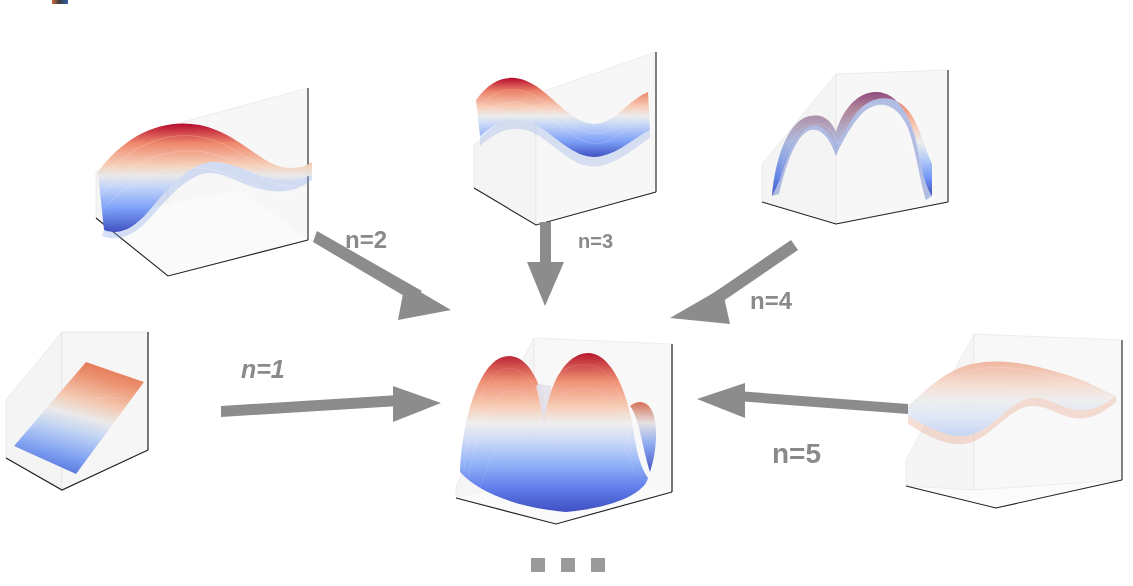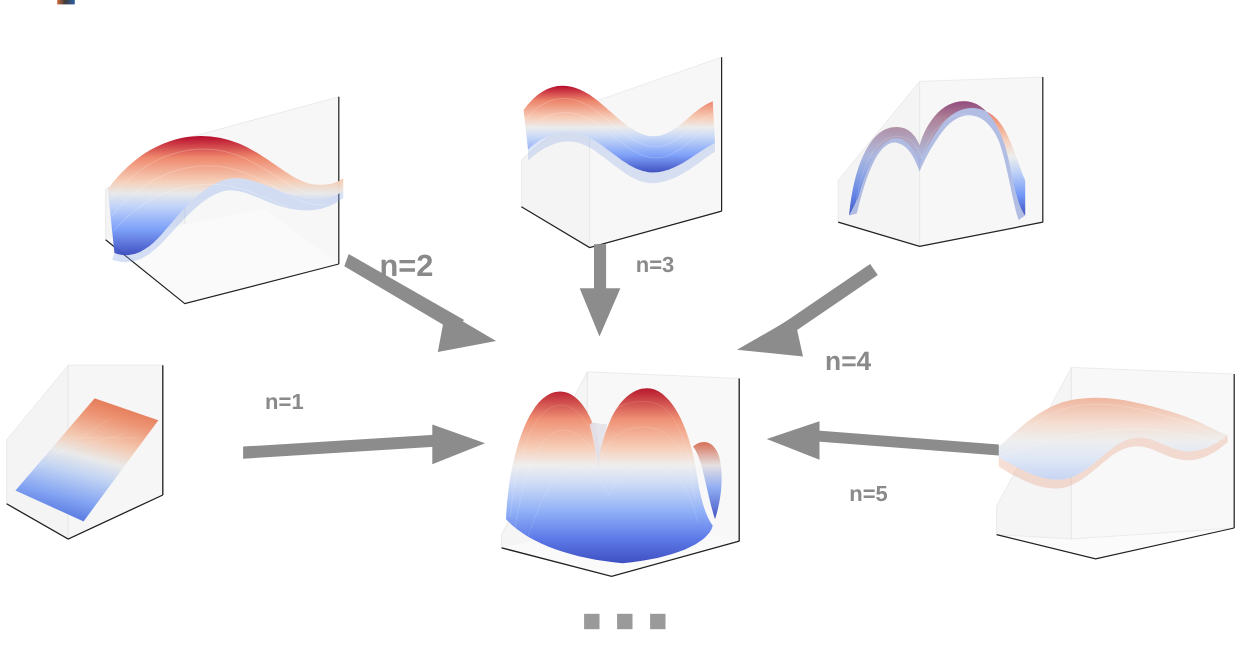--- a/index.html
+++ b/index.html
@@ -268,29 +268,29 @@
       <path d="M221,417 L399,406 L399,395 L221,406 Z" fill="#8c8c8c"></path>
       <path d="M393,386 L441,403 L393,422 Z" fill="#8c8c8c"></path>
     </g>
 
     <g>
       <path d="M908,414 L737,401 L737,391 L908,404 Z" fill="#8c8c8c"></path>
       <path d="M745,383 L697,399 L745,418 Z" fill="#8c8c8c"></path>
     </g>
   </svg>
 
-  <div class="nlabel" style="left:241px;top:355px;font-size:20px;">n=1</div>
-
-  <div class="nlabel" style="left:345px;top:226px;font-size:28px;">n=2</div>
+  <div class="nlabel" style="left:241px;top:355px;font-size:25px;font-style:italic;">n=1</div>
+
+  <div class="nlabel" style="left:345px;top:226px;font-size:24px;">n=2</div>
 
   <div class="nlabel" style="left:578px;top:230px;font-size:20px;">n=3</div>
 
-  <div class="nlabel" style="left:750px;top:287px;font-size:24px;margin-top:28px;">n=4</div>
-
-  <div class="nlabel" style="left:772px;top:438px;font-size:20px;">n=5</div>
+  <div class="nlabel" style="left:750px;top:287px;font-size:24px;">n=4</div>
+
+  <div class="nlabel" style="left:772px;top:438px;font-size:28px;">n=5</div>
 
   <div class="ellipsis" style="left:531px;top:558px;">
     <span></span>
     <span></span>
     <span></span>
   </div>
 
 </div>
 
 </body></html>

